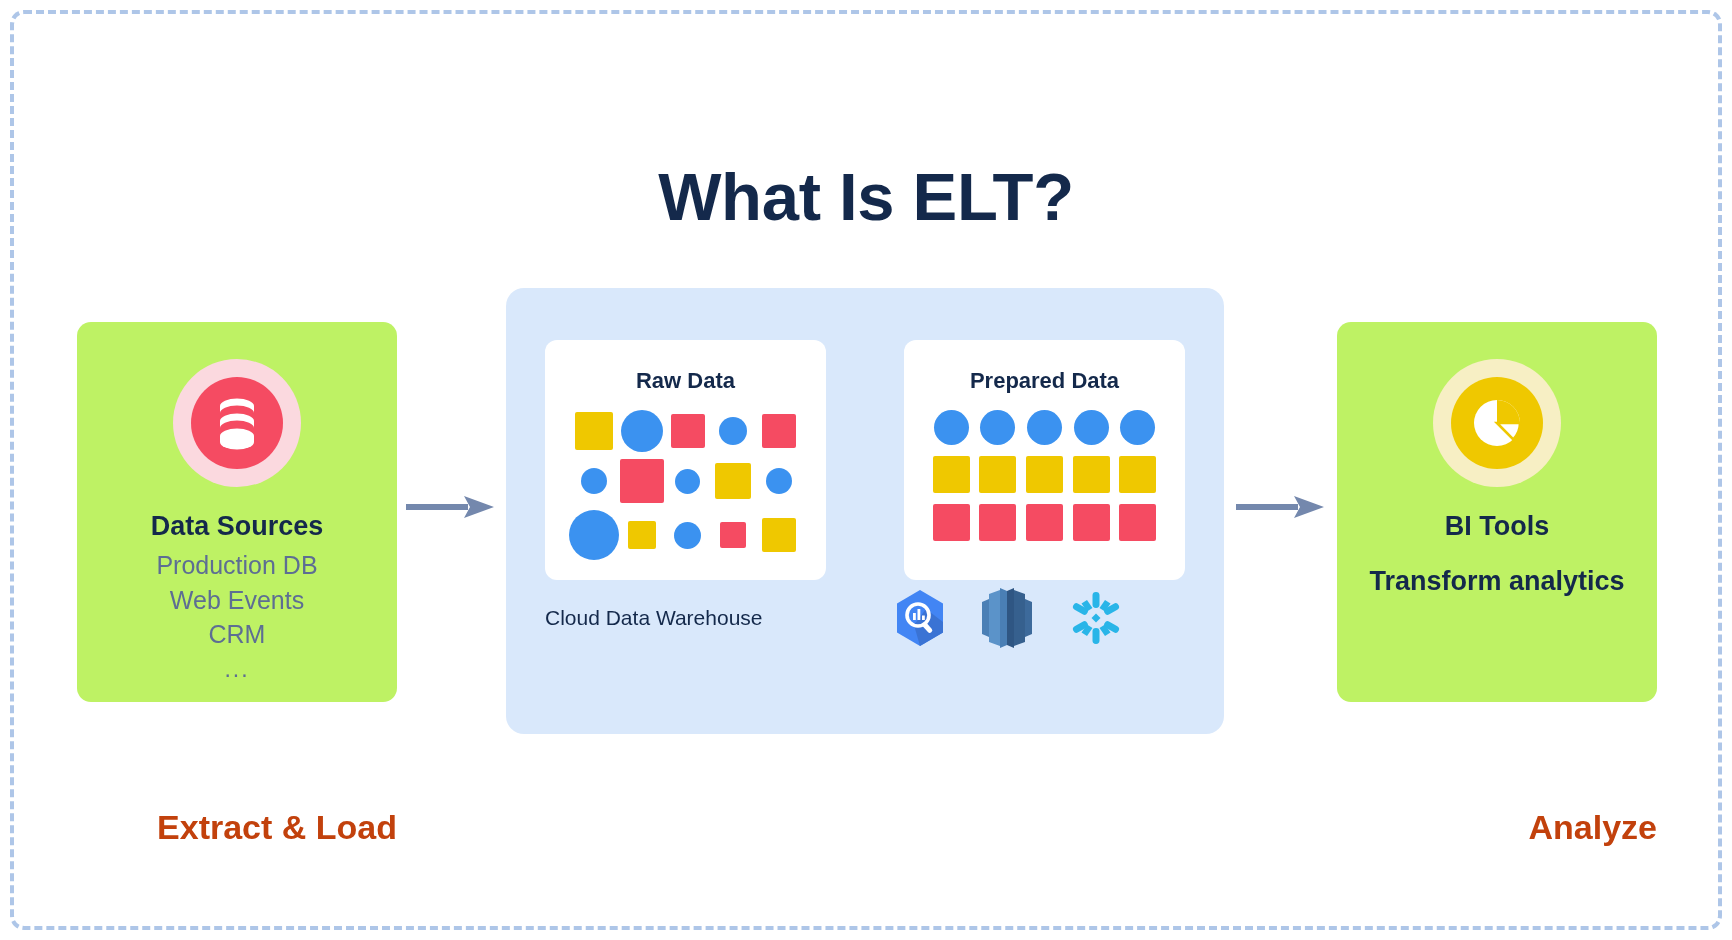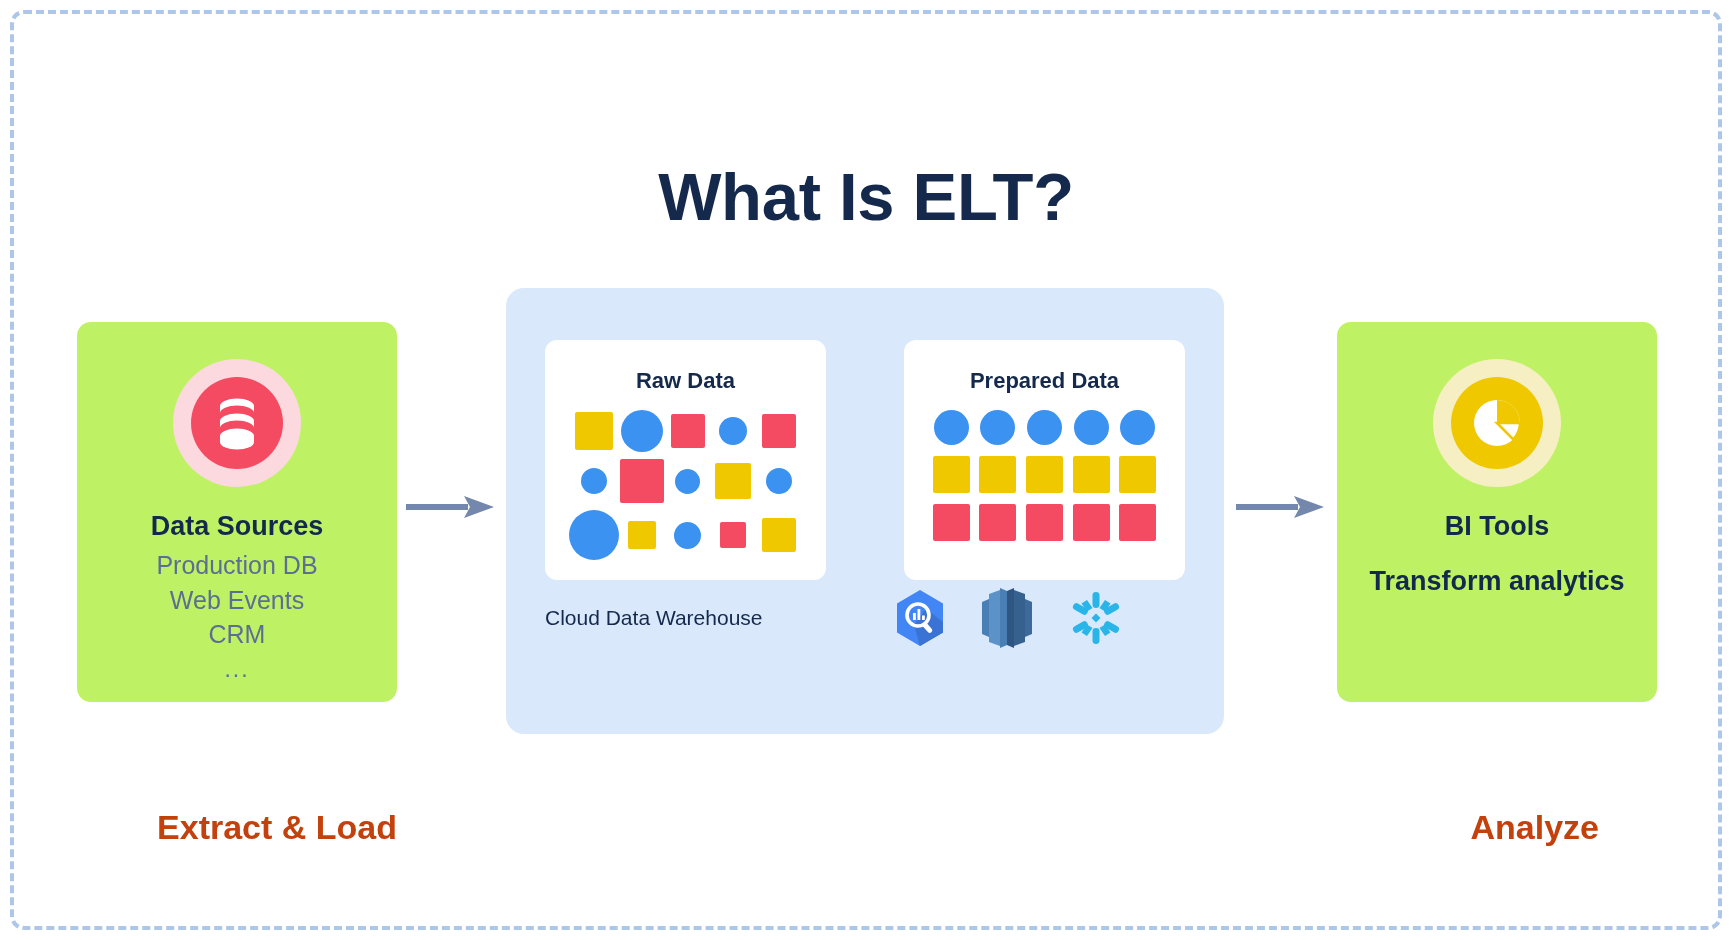--- a/index.html
+++ b/index.html
@@ -184,21 +184,21 @@
   
   .stage-label {
     position: absolute;
     font-size: 34px;
     font-weight: 700;
     color: #c2410c;
     text-align: right;
   }
   #stage-extract   { left: 77px;   top: 808px; width: 320px; }
   #stage-transform { left: 506px;  top: 808px; width: 718px; }
-  #stage-analyze   { left: 1279px; top: 808px; width: 320px; }
+  #stage-analyze   { left: 1337px; top: 808px; width: 320px; }
 </style>
 </head>
 <body>
 
 <div id="canvas">
 
   <div class="dashed-frame"></div>
 
 
   <div class="page-title">What Is ELT?</div>

